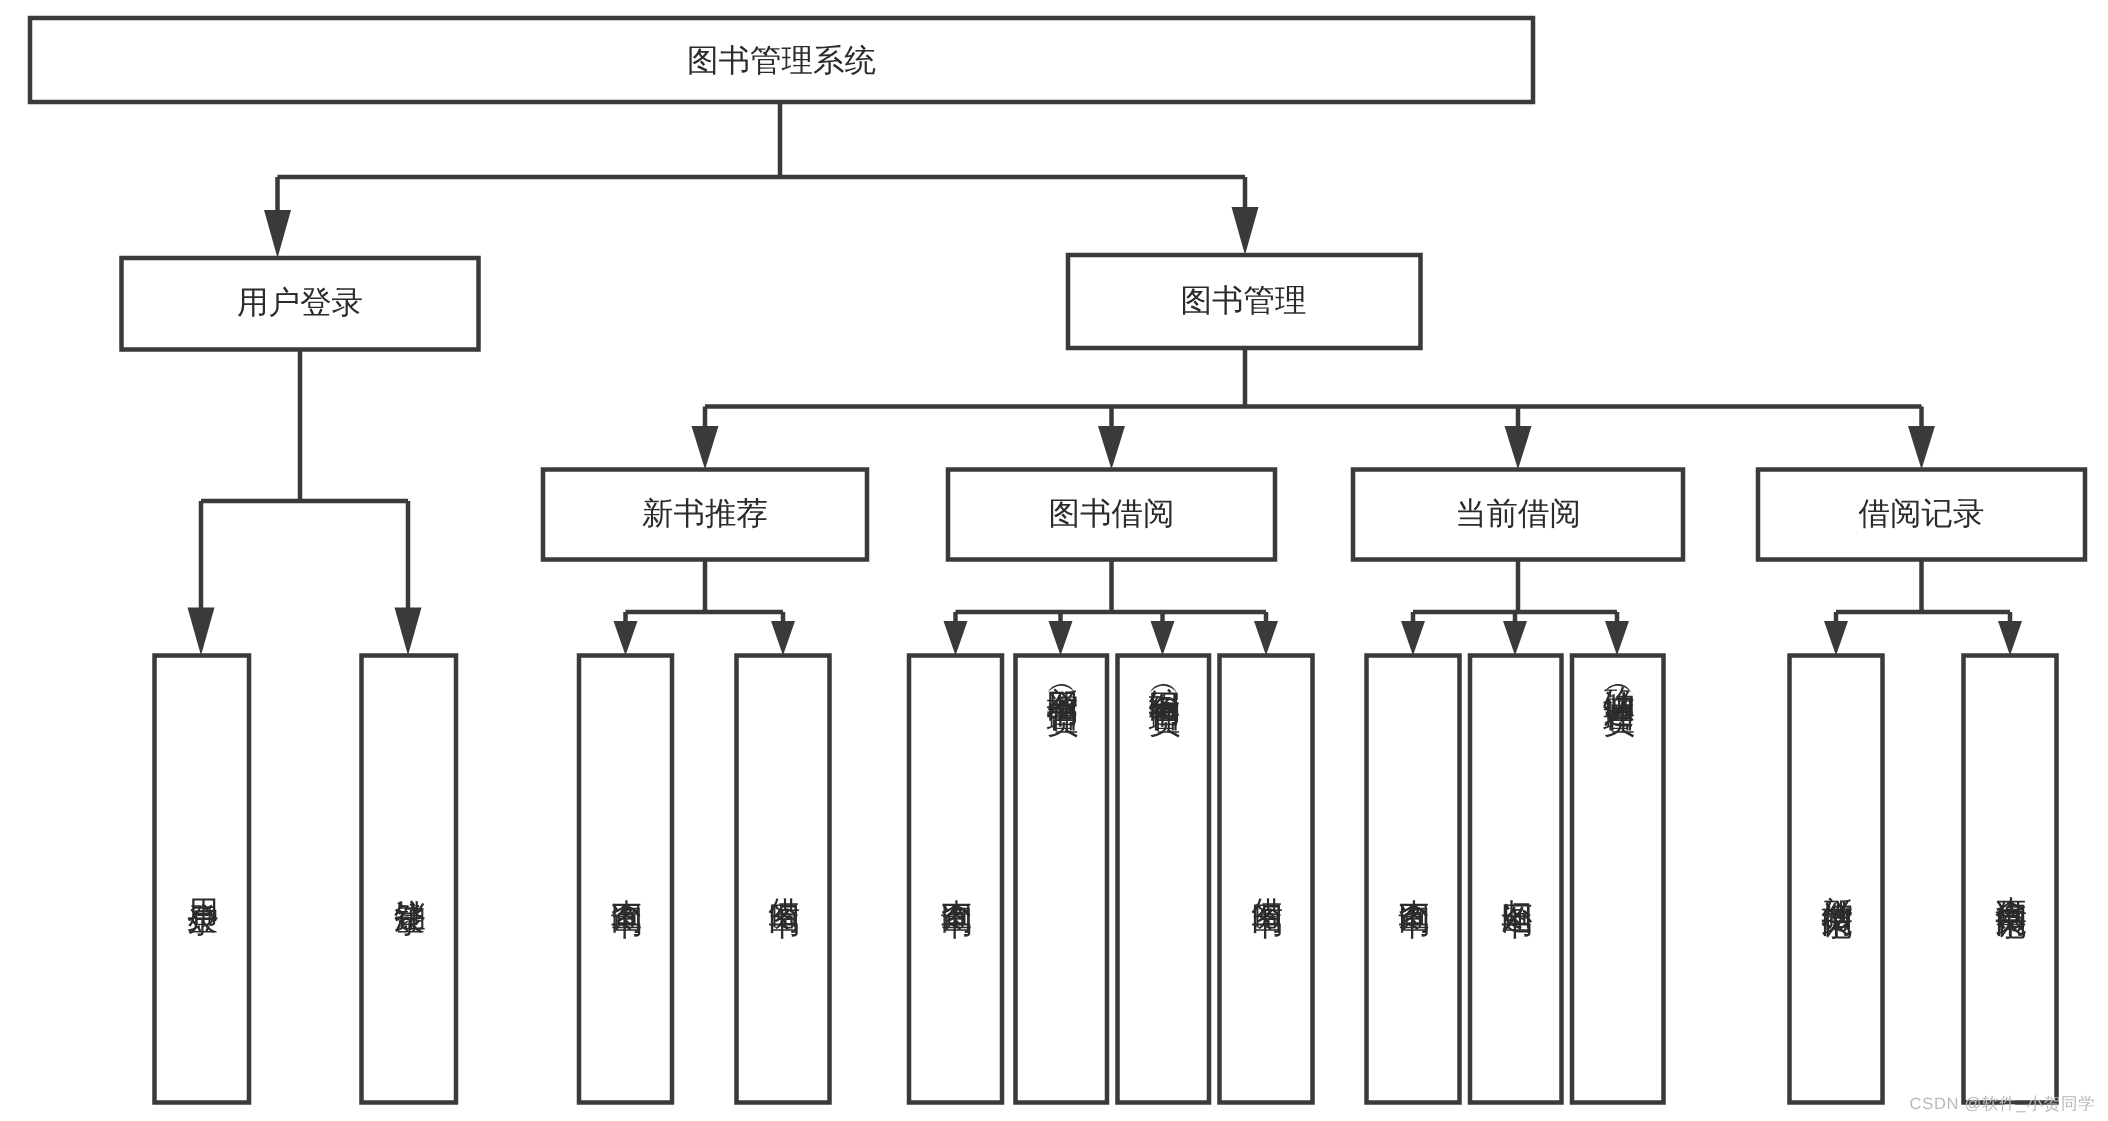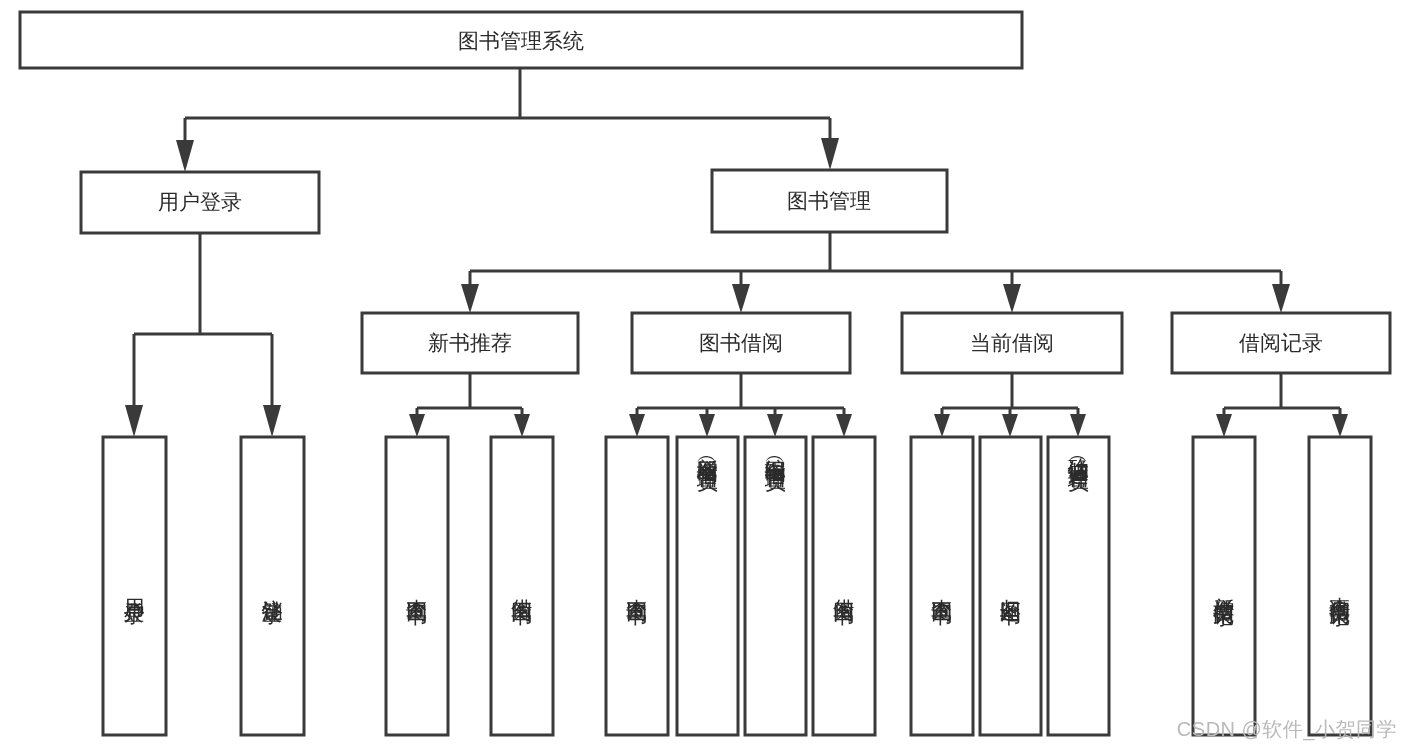--- a/index.html
+++ b/index.html
@@ -68,21 +68,21 @@
     letter-spacing: 2px;
     color: #2b2b2b;
     white-space: nowrap;
     text-align: center;
   }
   .watermark {
     position: absolute;
     right: 8px;
     bottom: 4px;
     font-family: "Liberation Sans", "DejaVu Sans", sans-serif;
-    font-size: 20px;
+    font-size: 11px;
     color: #b9b9b9;
     letter-spacing: 0.5px;
     white-space: nowrap;
     user-select: none;
   }
 </style>
 </head>
 <body>
 
 <div id="diagram-root">

